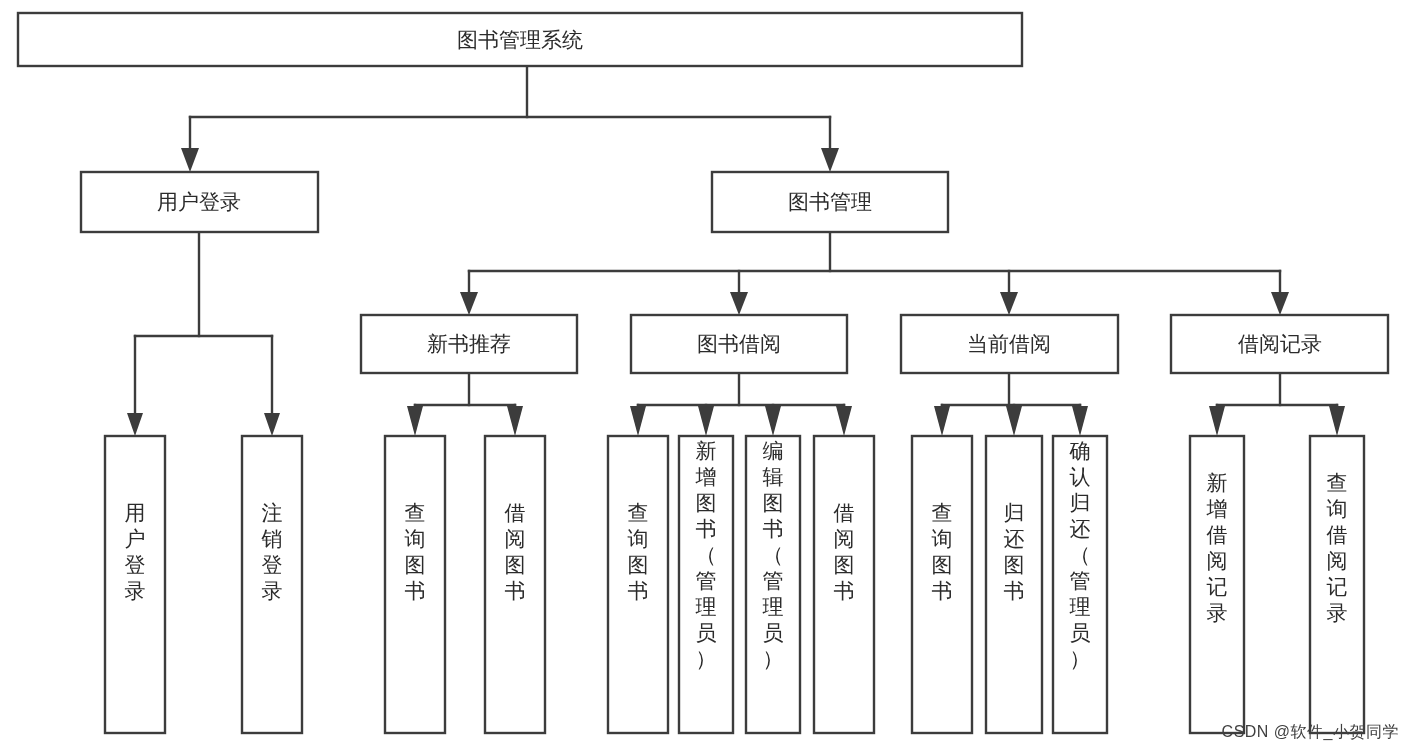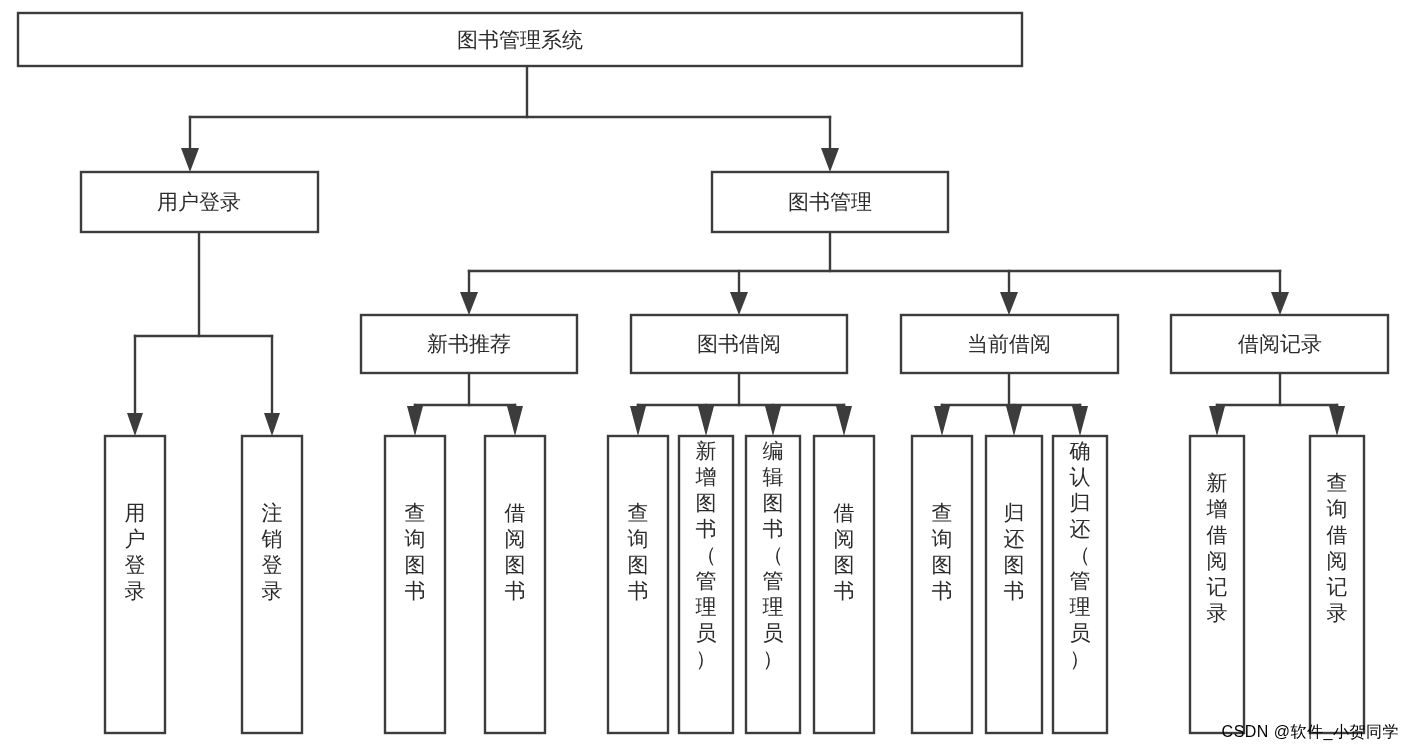--- a/index.html
+++ b/index.html
@@ -54,21 +54,21 @@
     font-size: 21px;
     fill: #2b2b2b;
     text-anchor: middle;
   }
   .watermark {
     position: absolute;
     right: 6px;
     bottom: 4px;
     font-family: "Liberation Sans", "DejaVu Sans", sans-serif;
     font-size: 16px;
-    color: #000000;
+    color: #404040;
     white-space: nowrap;
     letter-spacing: 0.5px;
   }
 </style>
 </head>
 <body>
 
 <div id="diagram-root">
 
   <svg id="tree-svg" viewBox="0 0 1405 747">

